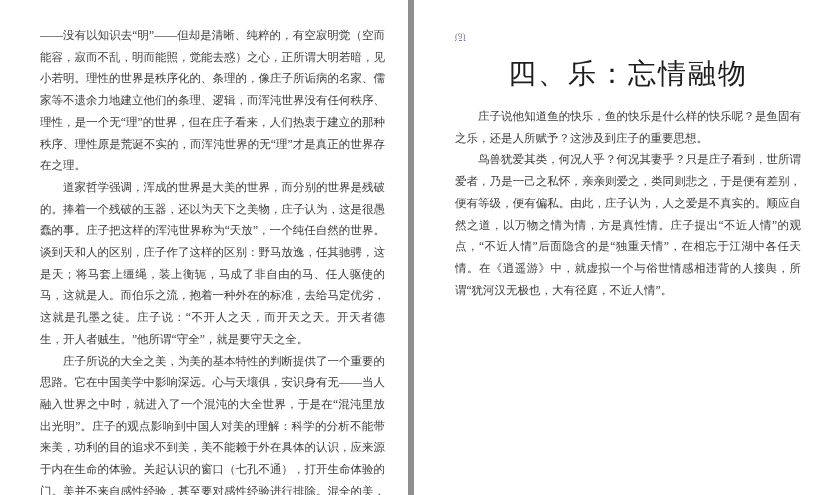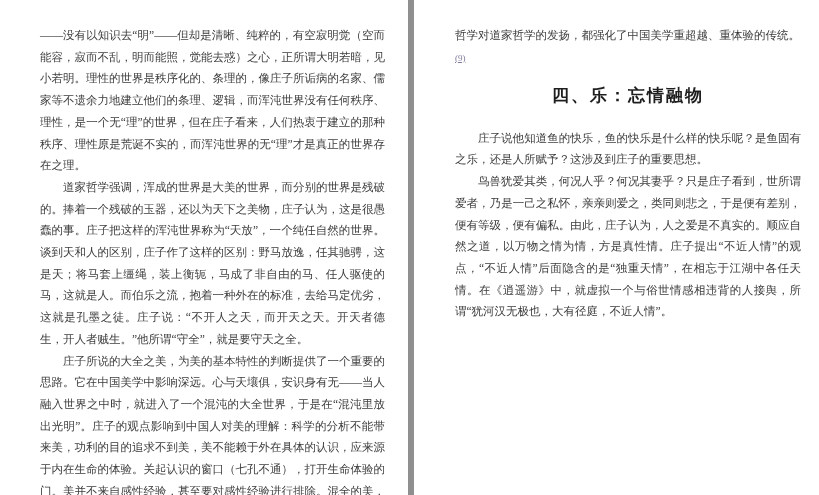--- a/index.html
+++ b/index.html
@@ -49,22 +49,22 @@
     text-align: left;
   }
   .footnote-link {
     font-size: 9px;
     color: #7d7d9e;
     text-decoration: underline;
     cursor: pointer;
   }
   .section-heading {
     font-family: "Liberation Sans", "DejaVu Sans", sans-serif;
-    font-size: 17px;
-    font-weight: bold;
+    font-size: 28px;
+    font-weight: normal;
     color: #1e1e1e;
     text-align: center;
     letter-spacing: 2px;
     margin: 15px 0 17px 0;
     line-height: 30px;
   }
 </style>
 </head>
 <body>
 
@@ -75,21 +75,20 @@
       <p>——没有以知识去“明”——但却是清晰、纯粹的，有空寂明觉（空而能容，寂而不乱，明而能照，觉能去惑）之心，正所谓大明若暗，见小若明。理性的世界是秩序化的、条理的，像庄子所诟病的名家、儒家等不遗余力地建立他们的条理、逻辑，而浑沌世界没有任何秩序、理性，是一个无“理”的世界，但在庄子看来，人们热衷于建立的那种秩序、理性原是荒诞不实的，而浑沌世界的无“理”才是真正的世界存在之理。</p>
       <p class="indent">道家哲学强调，浑成的世界是大美的世界，而分别的世界是残破的。捧着一个残破的玉器，还以为天下之美物，庄子认为，这是很愚蠢的事。庄子把这样的浑沌世界称为“天放”，一个纯任自然的世界。谈到天和人的区别，庄子作了这样的区别：野马放逸，任其驰骋，这是天；将马套上缰绳，装上衡轭，马成了非自由的马、任人驱使的马，这就是人。而伯乐之流，抱着一种外在的标准，去给马定优劣，这就是孔墨之徒。庄子说：“不开人之天，而开天之天。开天者德生，开人者贼生。”他所谓“守全”，就是要守天之全。</p>
       <p class="indent">庄子所说的大全之美，为美的基本特性的判断提供了一个重要的思路。它在中国美学中影响深远。心与天壤俱，安识身有无——当人融入世界之中时，就进入了一个混沌的大全世界，于是在“混沌里放出光明”。庄子的观点影响到中国人对美的理解：科学的分析不能带来美，功利的目的追求不到美，美不能赖于外在具体的认识，应来源于内在生命的体验。关起认识的窗口（七孔不通），打开生命体验的门。美并不来自感性经验，甚至要对感性经验进行排除。混全的美，不是糊里糊涂、浑浑沌沌，而是对生命的清晰印认。浑沌之美，不是模糊美学，它是对生命的发现。庄子的混沌大全的美，就是让世界自在兴现。由此我们也看到，庄子关于世界大全之美的观念，和西方建基于感性之学上的美学思维是有根本区别的。道家哲学的强势，禅宗</p>
     </div>
   </div>
 
   <div class="page-divider"></div>
 
   <div class="page page-right">
     <div class="content">
-      <p>哲学对道家哲学的发扬，都强化了中国美学重超越、重体验的传统。</p>
       <p class="footnote-line"><a class="footnote-link">(9)</a></p>
       <h2 class="section-heading">四、乐：忘情融物</h2>
       <p class="indent">庄子说他知道鱼的快乐，鱼的快乐是什么样的快乐呢？是鱼固有之乐，还是人所赋予？这涉及到庄子的重要思想。</p>
       <p class="indent">鸟兽犹爱其类，何况人乎？何况其妻乎？只是庄子看到，世所谓爱者，乃是一己之私怀，亲亲则爱之，类同则悲之，于是便有差别，便有等级，便有偏私。由此，庄子认为，人之爱是不真实的。顺应自然之道，以万物之情为情，方是真性情。庄子提出“不近人情”的观点，“不近人情”后面隐含的是“独重天情”，在相忘于江湖中各任天情。在《逍遥游》中，就虚拟一个与俗世情感相违背的人接舆，所谓“犹河汉无极也，大有径庭，不近人情”。</p>
 
     </div>
   </div>
 
 </div>
 

